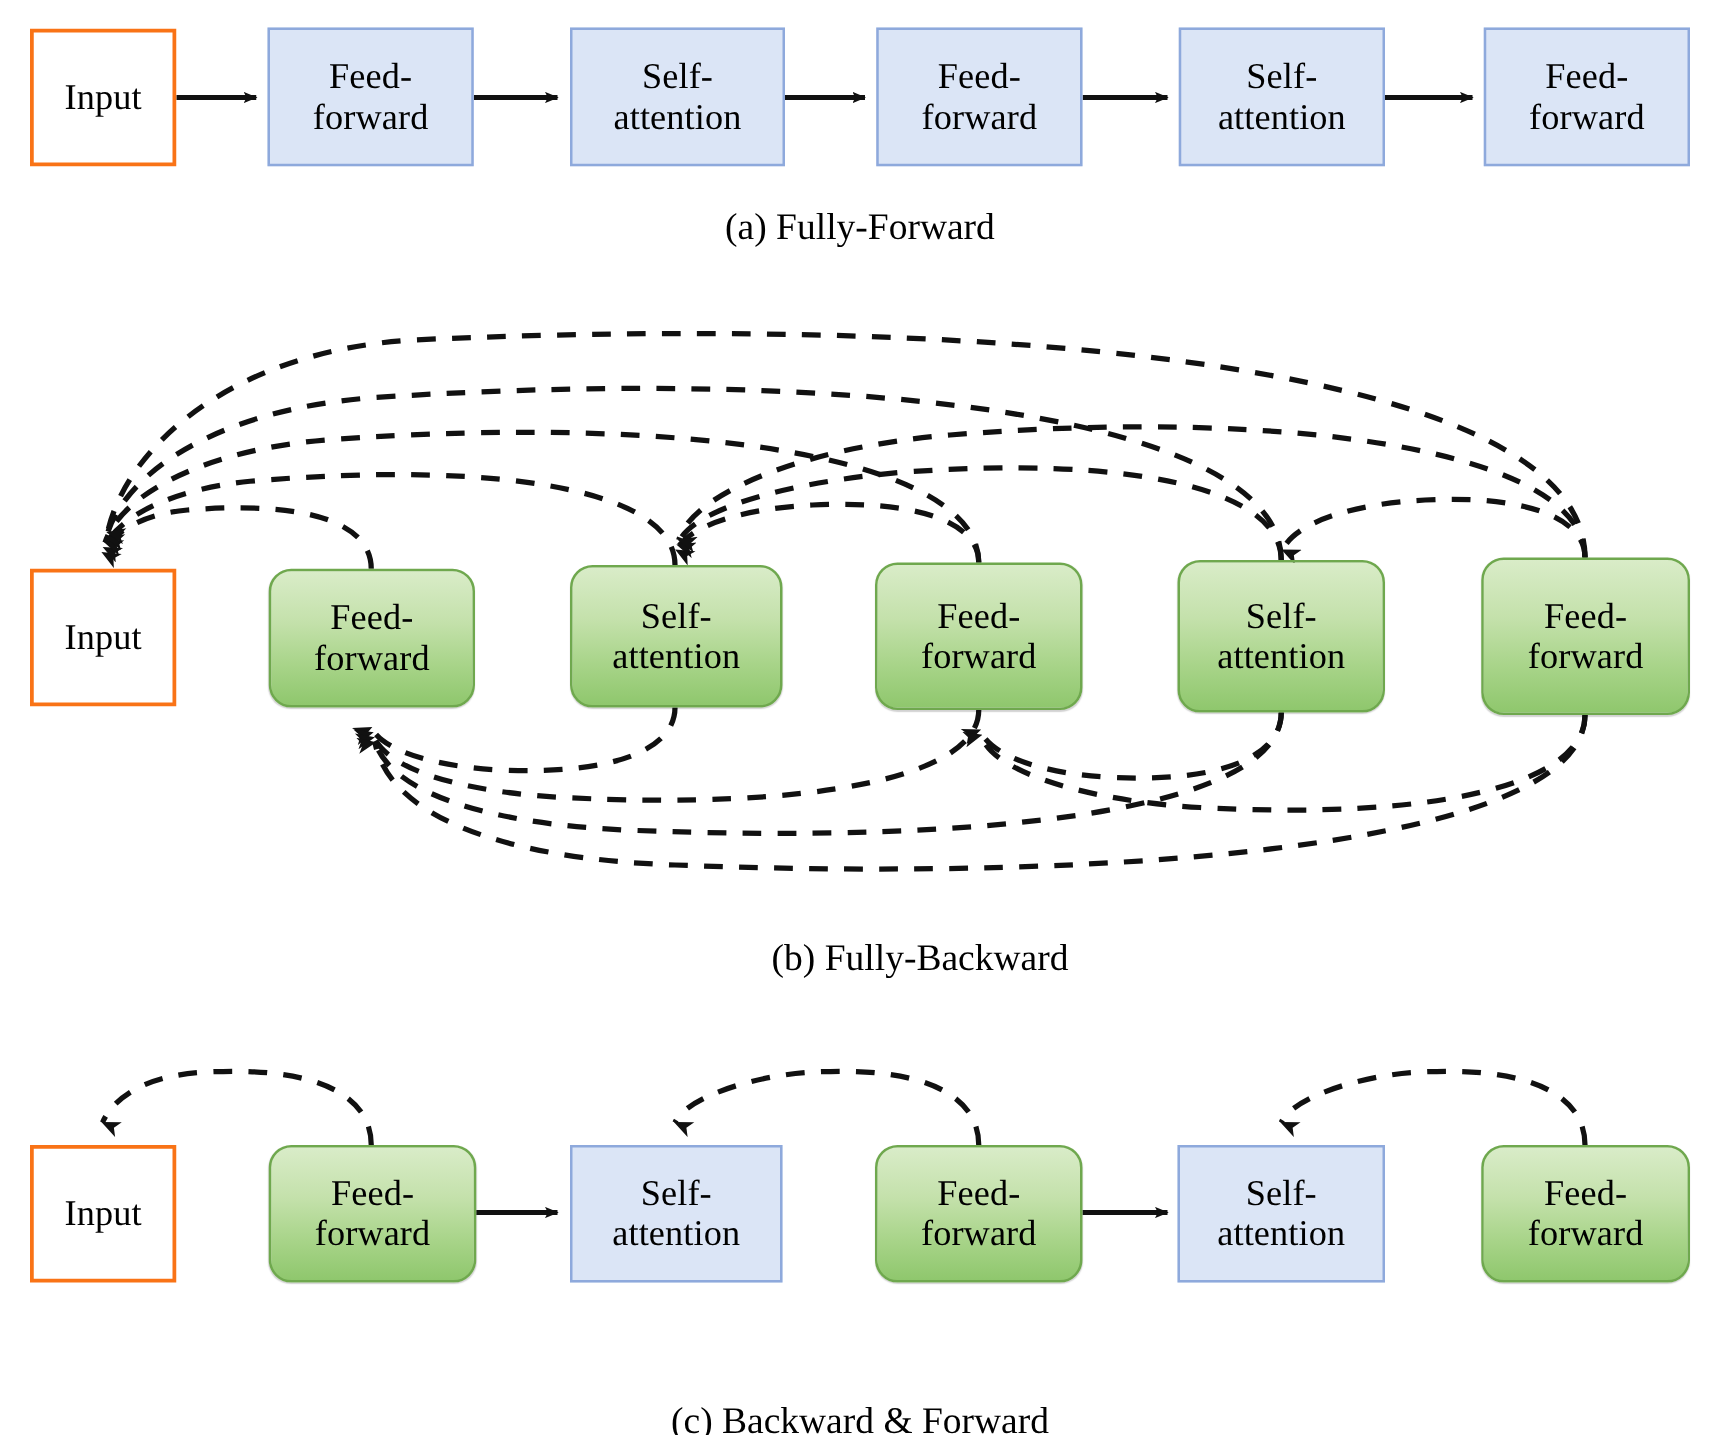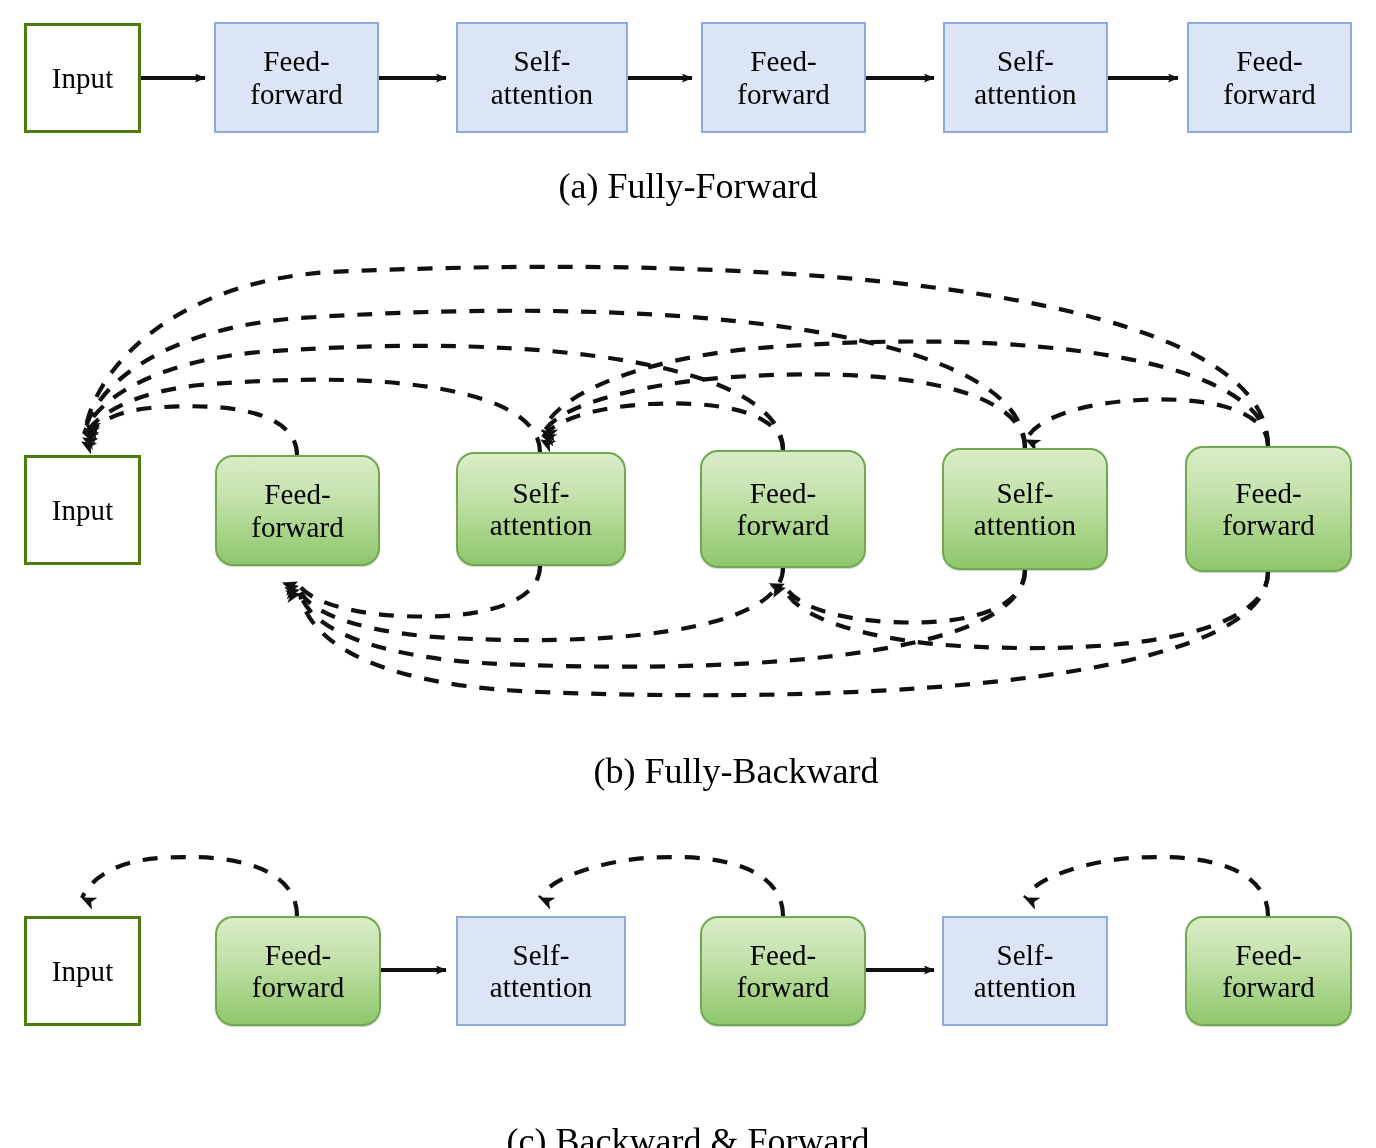--- a/index.html
+++ b/index.html
@@ -40,40 +40,40 @@
     letter-spacing: 0.1px;
     z-index: 3;
   }
   .node .lbl {
     display: block;
     white-space: pre-line;
     padding: 0 4px;
   }
   .node.input {
     background: #ffffff;
-    border: 3px solid #4d7c0f;
+    border: 3px solid #f97316;
     border-radius: 0;
   }
   .node.blue {
     background: #dbe5f6;
     border: 2px solid #8ea9dc;
     border-radius: 0;
   }
   .node.green {
     background: linear-gradient(to bottom, #d9ecc8 0%, #c4e1ab 38%, #a8d489 70%, #8fc76d 100%);
     border: 2px solid #6fa84e;
     border-radius: 18px;
     box-shadow: 0 1px 1px rgba(0,0,0,0.18);
   }
   .caption {
     position: absolute;
     width: 100%;
     left: 0;
     text-align: center;
-    font-size: 36px;
+    font-size: 30px;
     z-index: 4;
   }
 </style>
 </head>
 <body>
 
 <div id="figure">
 
   <svg class="edges" viewBox="0 0 1376 1148">
     <defs>

